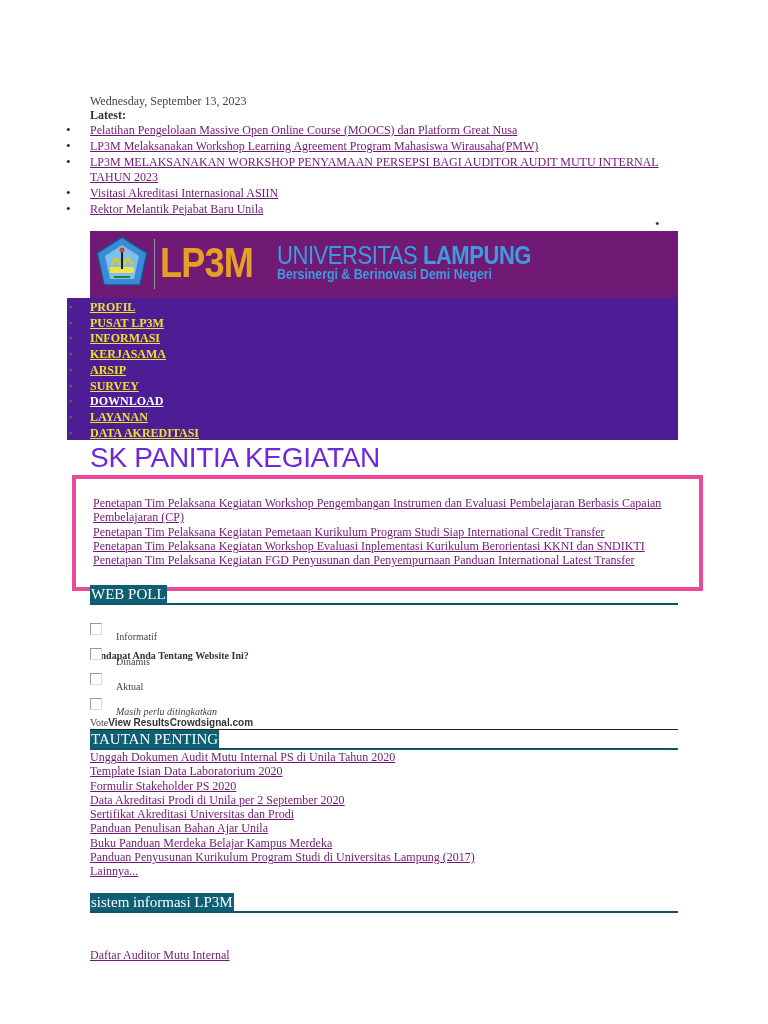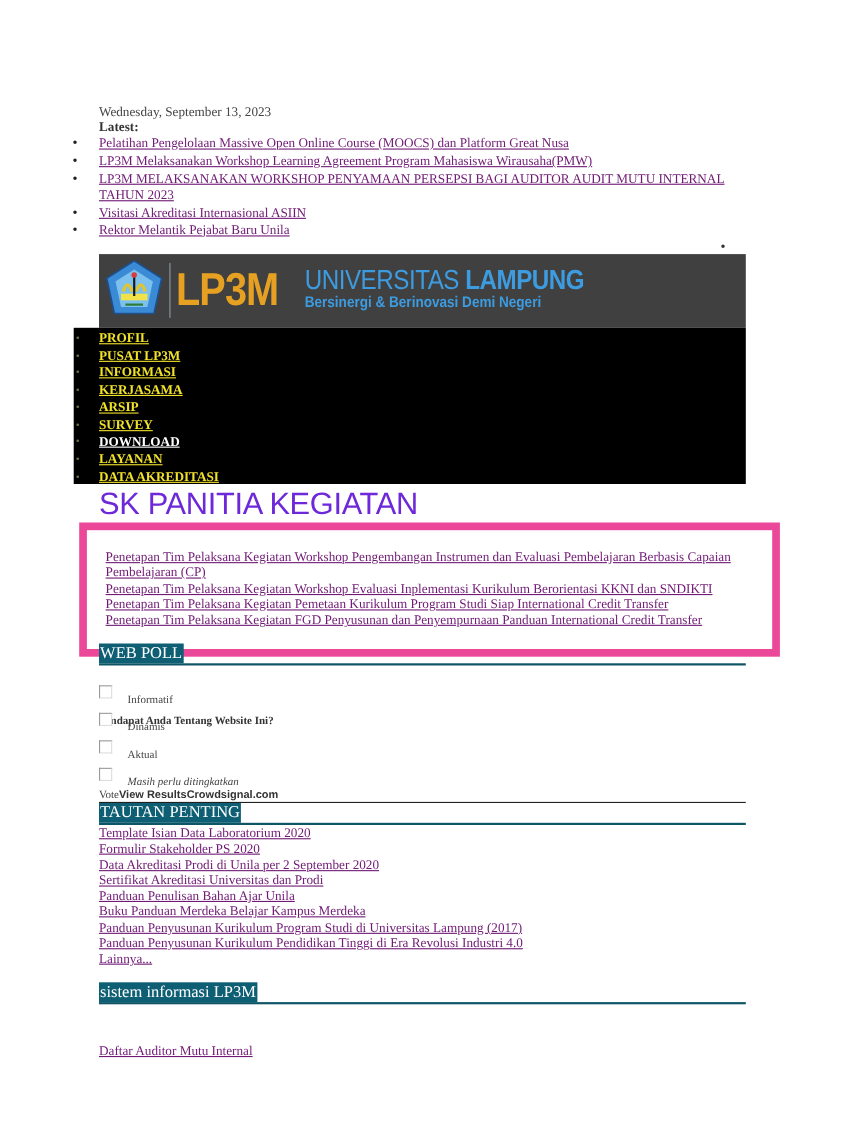--- a/index.html
+++ b/index.html
@@ -8,37 +8,37 @@
     font-family: "Liberation Serif", serif; font-size: 12px; color: #222;
   }
   a { color: #701a75; text-decoration: underline; }
   .date { position: absolute; left: 90px; top: 94px; color: #444; font-size: 12px; line-height: 14px; }
   .latest { position: absolute; left: 90px; top: 108px; font-weight: bold; font-size: 12px; line-height: 14px; color: #333; }
   .ticker { position: absolute; left: 90px; top: 123px; margin: 0; padding: 0; list-style: none; width: 590px; }
   .ticker li { position: relative; font-size: 12px; line-height: 14.5px; margin-bottom: 1.5px; }
   .ticker li::before { content: "\2022"; position: absolute; left: -24px; top: 0; color: #222; font-size: 13px; }
   .lone-dot { position: absolute; left: 655px; top: 216px; font-size: 13px; color: #333; }
 
-  .header-banner { position: absolute; left: 90px; top: 231px; width: 588px; height: 67px; background: #404040; }
+  .header-banner { position: absolute; left: 90px; top: 231px; width: 588px; height: 67px; background: #701a75; }
   .logo-emblem { position: absolute; left: 4px; top: 4px; width: 56px; height: 58px; }
   .logo-sep { position: absolute; left: 64px; top: 8px; width: 1px; height: 50px; background: #8a9aa3; }
   .logo-lp3m { position: absolute; left: 70px; top: 6px; font-family: "Liberation Sans", sans-serif; font-weight: bold; font-size: 42px; line-height: 52px; color: #e7a122; letter-spacing: -1px; transform: scaleX(0.86); transform-origin: left; }
   .logo-univ { position: absolute; left: 187px; top: 10px; font-family: "Liberation Sans", sans-serif; font-size: 25px; line-height: 28px; color: #3d9be0; letter-spacing: -0.5px; transform: scaleX(0.88); transform-origin: left; white-space: nowrap; }
   .logo-univ b { font-weight: bold; }
   .logo-tag { position: absolute; left: 187px; top: 35px; font-family: "Liberation Sans", sans-serif; font-weight: bold; font-size: 14px; line-height: 16px; color: #3d9be0; transform: scaleX(0.88); transform-origin: left; white-space: nowrap; }
 
-  .navbar { position: absolute; left: 67px; top: 298px; width: 611px; height: 142px; background: #000000; }
+  .navbar { position: absolute; left: 67px; top: 298px; width: 611px; height: 142px; background: #4c1d95; }
   .nav-list { position: absolute; left: 23px; top: 2px; margin: 0; padding: 0; list-style: none; }
   .nav-list li { position: relative; font-weight: bold; font-size: 12px; line-height: 15.7px; }
   .nav-list li::before { content: "\2022"; position: absolute; left: -21px; color: #6a6d44; font-size: 9px; }
   .nav-list a { color: #f0e12a; }
   .nav-list a.active { color: #ffffff; }
 
   .page-title { position: absolute; left: 90px; top: 442px; margin: 0; font-family: "Liberation Sans", sans-serif; font-weight: normal; font-size: 28px; line-height: 32px; color: #6d28d9; letter-spacing: -0.3px; }
-  .sk-box { position: absolute; left: 72px; top: 475px; width: 623px; height: 108px; border: 7px solid #ec4899; background: #fff; }
+  .sk-box { position: absolute; left: 72px; top: 475px; width: 623px; height: 108px; border: 4px solid #ec4899; background: #fff; }
   .sk-links { position: absolute; left: 17px; top: 17px; width: 580px; }
   .sk-links a { display: block; font-size: 12px; line-height: 14.3px; }
 
   .section-head { position: absolute; left: 90px; width: 588px; border-bottom: 2px solid #0e5566; height: 18px; }
   .section-head span { display: inline-block; background: #0e5f74; color: #ffffff; font-size: 15px; line-height: 18px; padding: 0 1px; }
 
   .poll-q { position: absolute; left: 90px; top: 634px; font-weight: bold; font-size: 10px; color: #333; margin-top: 16px; }
   .poll-opt { position: absolute; left: 90px; height: 24px; width: 300px; }
   .poll-opt .cb { position: absolute; left: 0; top: 0; width: 10px; height: 10px; border: 1px solid #999; border-right-color: #ddd; border-bottom-color: #ddd; background: #fff; }
   .poll-opt .lbl { position: absolute; left: 26px; top: 8px; font-size: 10px; color: #444; }
@@ -92,23 +92,23 @@
     <li><a href="#" class="active">DOWNLOAD</a></li>
     <li><a href="#">LAYANAN</a></li>
     <li><a href="#">DATA AKREDITASI</a></li>
   </ul>
 </nav>
 
 <h1 class="page-title">SK PANITIA KEGIATAN</h1>
 <div class="sk-box">
   <div class="sk-links">
     <a href="#">Penetapan Tim Pelaksana Kegiatan Workshop Pengembangan Instrumen dan Evaluasi Pembelajaran Berbasis Capaian Pembelajaran (CP)</a>
+    <a href="#">Penetapan Tim Pelaksana Kegiatan Pemetaan Kurikulum Program Studi Siap International Credit Transfer</a>
     <a href="#">Penetapan Tim Pelaksana Kegiatan Workshop Evaluasi Inplementasi Kurikulum Berorientasi KKNI dan SNDIKTI</a>
-    <a href="#">Penetapan Tim Pelaksana Kegiatan Pemetaan Kurikulum Program Studi Siap International Credit Transfer</a>
-    <a href="#">Penetapan Tim Pelaksana Kegiatan FGD Penyusunan dan Penyempurnaan Panduan International Credit Transfer</a>
+    <a href="#">Penetapan Tim Pelaksana Kegiatan FGD Penyusunan dan Penyempurnaan Panduan International Latest Transfer</a>
   </div>
 </div>
 
 <div class="section-head" style="top:585px;"><span>WEB POLL</span></div>
 <div class="poll-q">Pendapat Anda Tentang Website Ini?</div>
 <div class="poll-opt" style="top:623px;">
   <div class="cb"></div>
   <div class="lbl">Informatif</div>
 </div>
 <div class="poll-opt" style="top:648px;">
@@ -123,27 +123,27 @@
   <div class="cb"></div>
   <div class="lbl">Masih perlu ditingkatkan</div>
 </div>
 <div class="poll-footer">
   <span>Vote</span><a href="#">View Results</a><a href="#">Crowdsignal.com</a>
   <div class="rule"></div>
 </div>
 
 <div class="section-head" style="top:730px;"><span>TAUTAN PENTING</span></div>
 <div class="tautan-list">
+  <a href="#">Unggah Dokumen Audit Mutu Internal PS di Unila Tahun 2020</a>
   <a href="#">Template Isian Data Laboratorium 2020</a>
   <a href="#">Formulir Stakeholder PS 2020</a>
   <a href="#">Data Akreditasi Prodi di Unila per 2 September 2020</a>
   <a href="#">Sertifikat Akreditasi Universitas dan Prodi</a>
   <a href="#">Panduan Penulisan Bahan Ajar Unila</a>
   <a href="#">Buku Panduan Merdeka Belajar Kampus Merdeka</a>
   <a href="#">Panduan Penyusunan Kurikulum Program Studi di Universitas Lampung (2017)</a>
-  <a href="#">Panduan Penyusunan Kurikulum Pendidikan Tinggi di Era Revolusi Industri 4.0</a>
   <a href="#">Lainnya...</a>
 </div>
 
 <div class="section-head" style="top:893px;"><span>sistem informasi LP3M</span></div>
 <div class="sistem-list">
   <a href="#">Daftar Auditor Mutu Internal</a>
 </div>
 
 </body></html>

